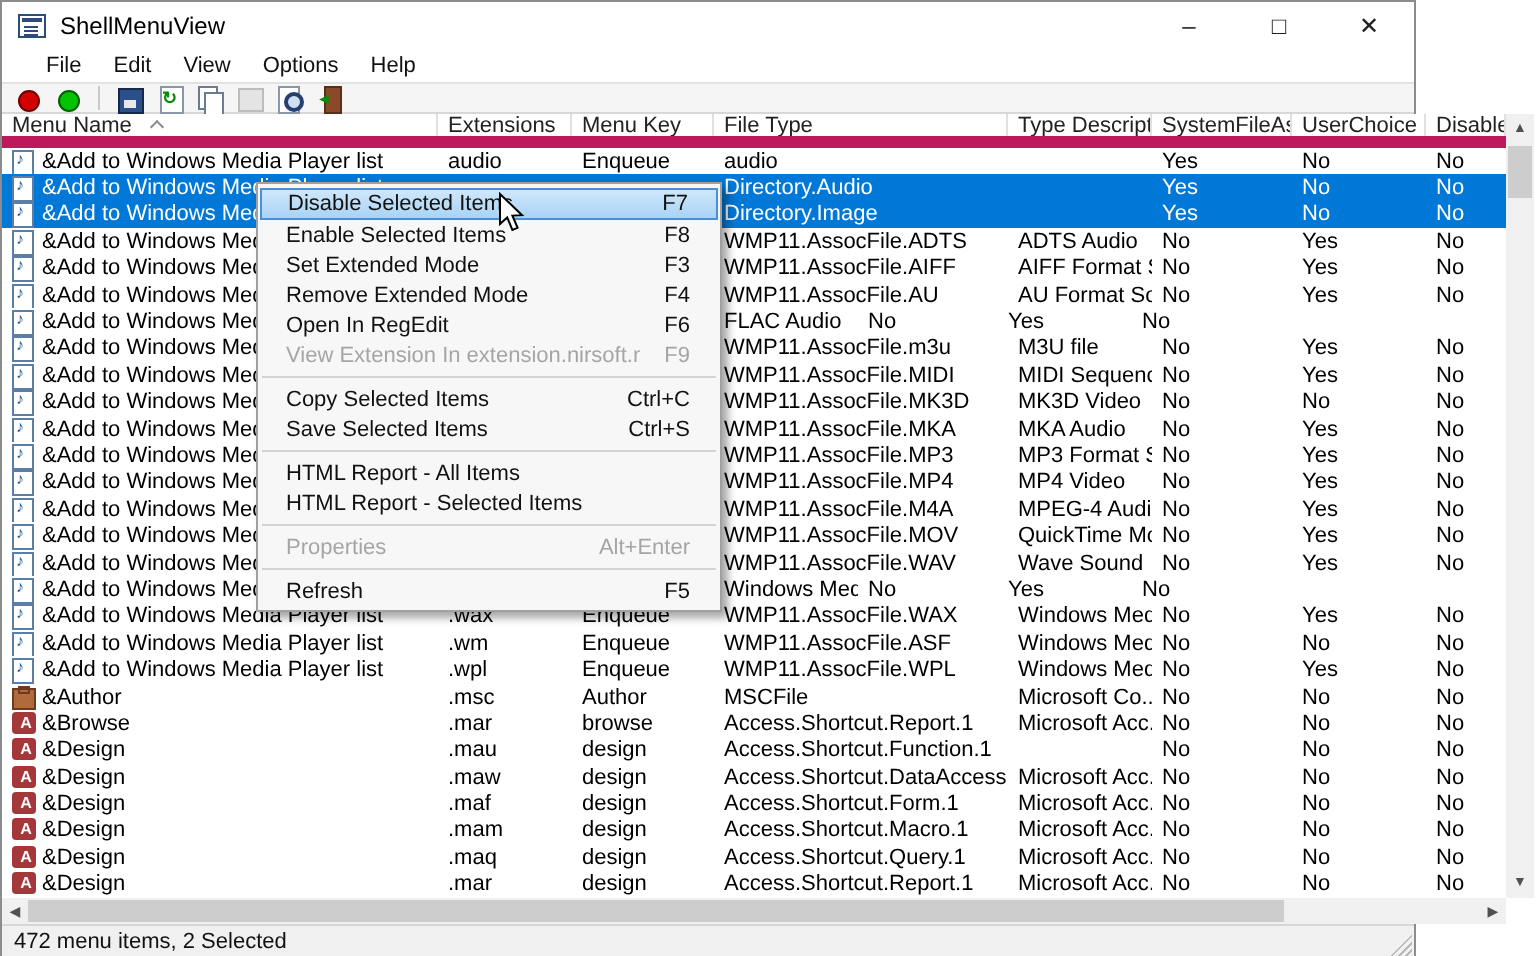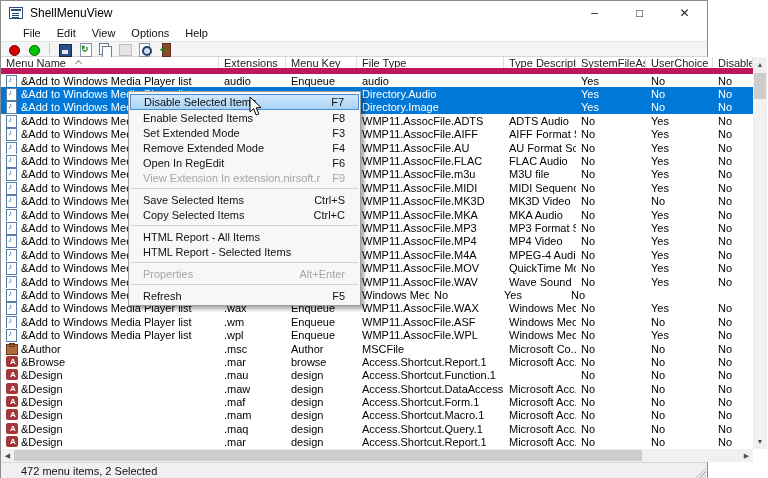--- a/index.html
+++ b/index.html
@@ -59,21 +59,21 @@
   .vscroll { position:absolute; right:0; top:0; width:14px; height:392px; background:#f0f0f0; }
   .varrow { height:15px; display:flex; align-items:center; justify-content:center; color:#505050; font-size:7px; }
   .vthumb { position:absolute; left:1px; top:16px; width:12px; height:26px; background:#cdcdcd; }
   .varrow.down { position:absolute; bottom:0; left:0; width:100%; }
   .hscroll { position:absolute; left:0; bottom:0; height:13px; width:752px; background:#f0f0f0; display:flex; align-items:center; }
   .harrow { width:13px; height:13px; display:flex; align-items:center; justify-content:center; color:#505050; font-size:7px; flex:none; }
   .hthumb { position:absolute; left:13px; top:1px; width:628px; height:11px; background:#cdcdcd; }
   .harrow.right { position:absolute; right:0; top:0; }
 
   
-  .statusbar { height:17px; background:#f0f0f0; border-top:1px solid #d7d7d7; display:flex; align-items:center; padding-left:20px; position:relative; }
+  .statusbar { height:17px; background:#f0f0f0; border-top:1px solid #d7d7d7; display:flex; align-items:center; padding-left:6px; position:relative; }
   .status-text { font-size:11px; color:#111; }
   .grip { position:absolute; right:1px; bottom:1px; width:12px; height:12px;
           background:linear-gradient(135deg, transparent 0 55%, #b9b9b9 55% 60%, transparent 60% 70%, #b9b9b9 70% 75%, transparent 75% 85%, #b9b9b9 85% 90%, transparent 90%); }
 
   
   .context-menu { position:absolute; left:127px; top:90px; width:233px; background:#f7f7f7; border:1px solid #a0a0a0; box-shadow:3px 3px 4px rgba(0,0,0,0.35); z-index:10; padding:2px 1px; }
   .cm-item { height:15px; display:flex; align-items:center; font-size:11px; color:#111; padding:0 14px 0 13px; position:relative; }
   .cm-label { flex:1; overflow:hidden; white-space:nowrap; }
   .cm-shortcut { margin-left:12px; }
   .cm-item.disabled { color:#a5a5a5; }
@@ -264,21 +264,20 @@
           <div class="cell c7">No</div>
         </div>
 
         <div class="row">
           <div class="cell c0">
             <span class="row-icon ri-wmp"></span>
             <span>&amp;Add to Windows Media Player list</span>
           </div>
           <div class="cell c1"></div>
           <div class="cell c2"></div>
-          <div class="cell c3">WMP11.AssocFile.FLAC</div>
           <div class="cell c4">FLAC Audio</div>
           <div class="cell c5">No</div>
           <div class="cell c6">Yes</div>
           <div class="cell c7">No</div>
         </div>
 
         <div class="row">
           <div class="cell c0">
             <span class="row-icon ri-wmp"></span>
             <span>&amp;Add to Windows Media Player list</span>
@@ -622,27 +621,27 @@
         <span class="cm-label">View Extension In extension.nirsoft.net</span>
         <span class="cm-shortcut">F9</span>
       </div>
 
       <div class="cm-item sep">
         
         
       </div>
 
       <div class="cm-item">
+        <span class="cm-label">Copy Selected Items</span>
+        <span class="cm-shortcut">Ctrl+C</span>
+      </div>
+
+      <div class="cm-item">
         <span class="cm-label">Save Selected Items</span>
         <span class="cm-shortcut">Ctrl+S</span>
-      </div>
-
-      <div class="cm-item">
-        <span class="cm-label">Copy Selected Items</span>
-        <span class="cm-shortcut">Ctrl+C</span>
       </div>
 
       <div class="cm-item sep">
         
         
       </div>
 
       <div class="cm-item">
         <span class="cm-label">HTML Report - All Items</span>
         <span class="cm-shortcut"></span>

